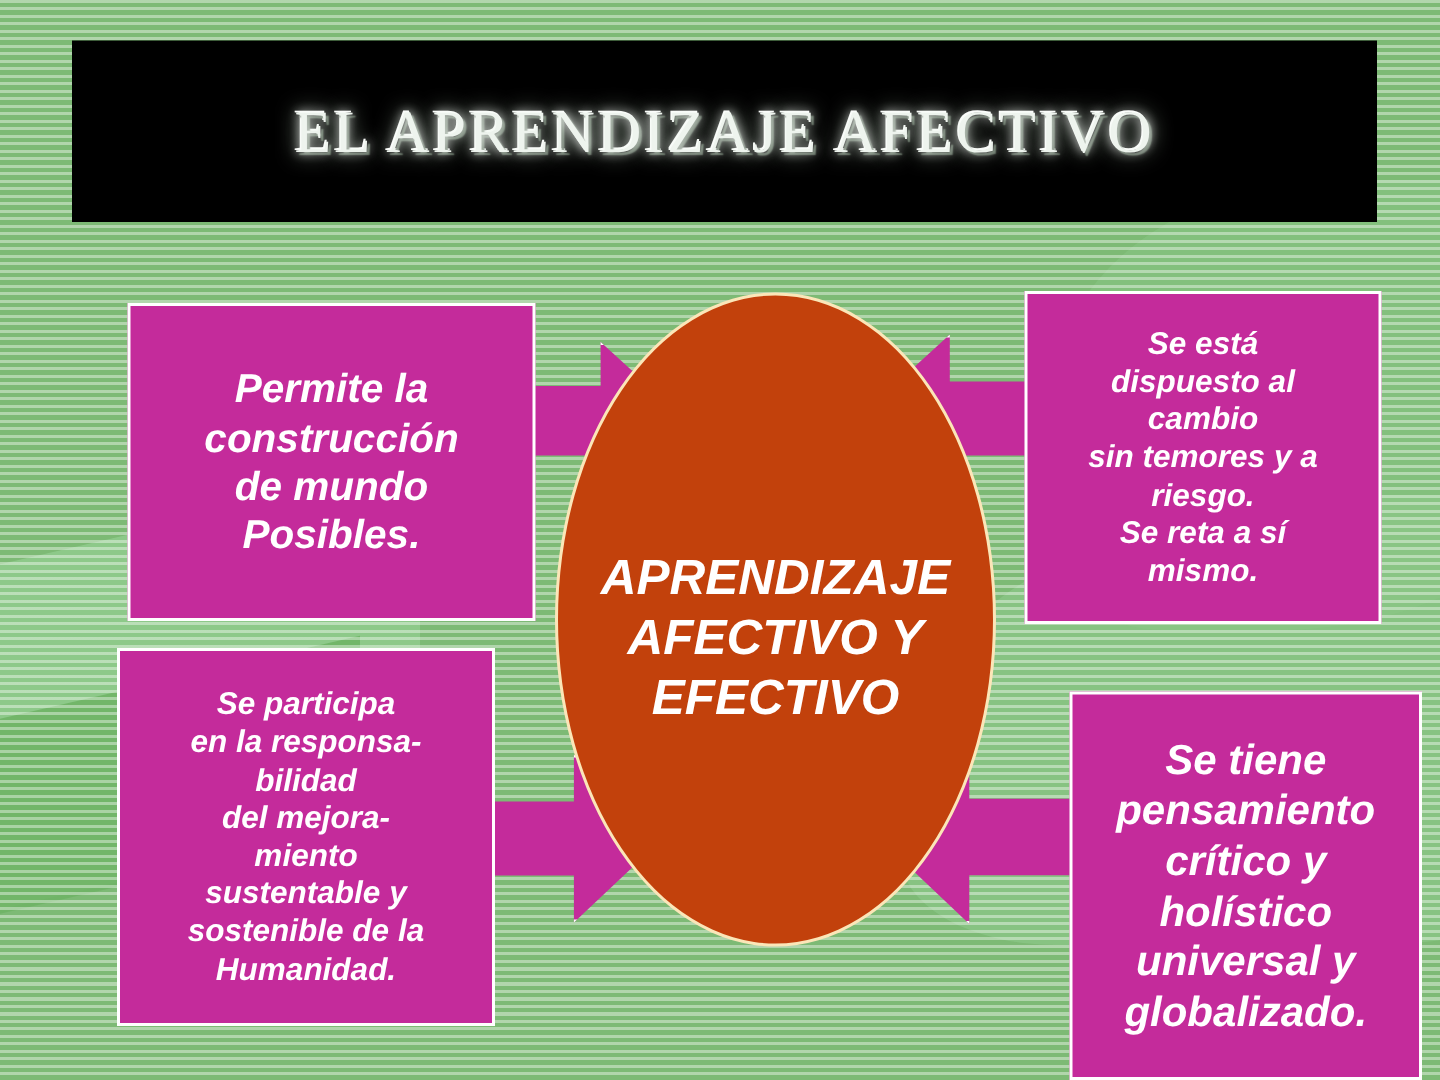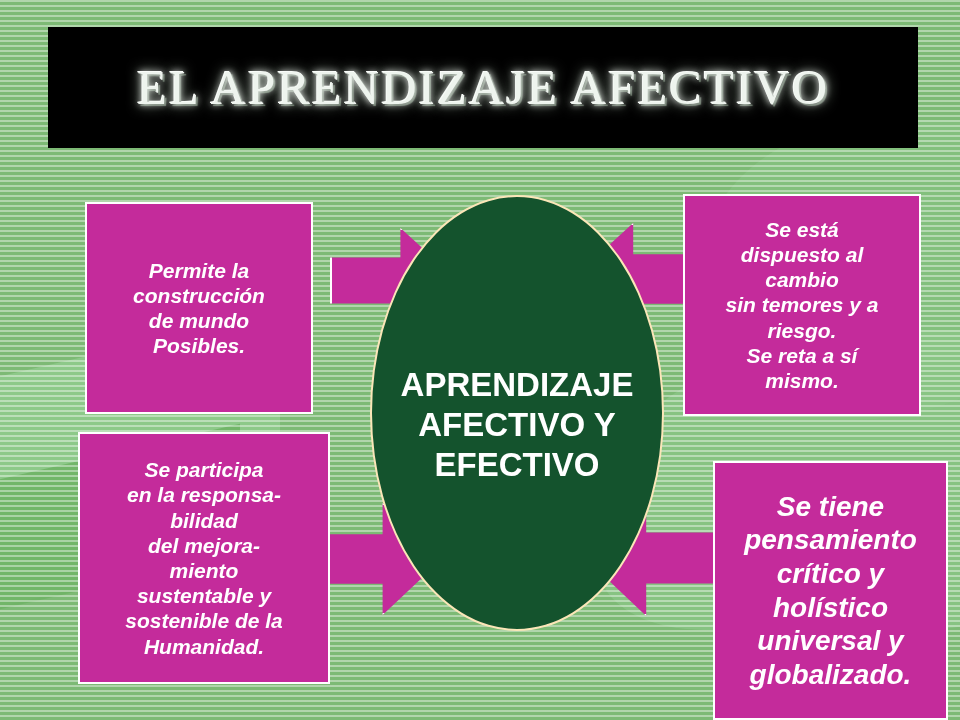--- a/index.html
+++ b/index.html
@@ -70,43 +70,44 @@
     left: 48px; top: 27px;
     width: 870px; height: 121px;
     background: #000000;
     display: flex;
     align-items: center;
     justify-content: center;
   }
   #title-text {
     font-family: "Liberation Serif", serif;
     font-variant: small-caps;
-    font-size: 49px;
+    font-size: 40px;
     letter-spacing: 2px;
     color: #eef4ee;
     white-space: nowrap;
     text-shadow:
       0 0 7px #ffffff,
       0 0 14px #cfe6cf,
       2px 2px 1px #5d6b5d,
       -1px -1px 0 #ffffff;
   }
 
   
   #center-oval {
     position: absolute;
     left: 370px; top: 195px;
     width: 290px; height: 432px;
-    background: #14532d;
+    background: #c2410c;
     border: 2px solid #fbe6b8;
     border-radius: 50% / 50%;
     z-index: 6;
     display: flex;
     align-items: center;
     justify-content: center;
+    font-style: italic;
   }
   #center-oval-label {
     margin-top: 24px;
     color: #ffffff;
     font-size: 33px;
     font-weight: bold;
     line-height: 1.22;
     text-align: center;
     white-space: pre-line;
     letter-spacing: 0px;
@@ -145,22 +146,22 @@
     align-items: center;
     justify-content: center;
     white-space: pre-line;
     z-index: 7;
     line-height: 1.20;
     margin-top: 24px;
   }
 
   #box-top-left {
     left: 85px; top: 178px;
-    width: 228px; height: 212px;
-    font-size: 21px;
+    width: 272px; height: 212px;
+    font-size: 27px;
   }
   #box-top-right {
     left: 683px; top: 170px;
     width: 238px; height: 222px;
     font-size: 21px;
   }
   #box-bottom-left {
     left: 78px; top: 408px;
     width: 252px; height: 252px;
     font-size: 21px;

